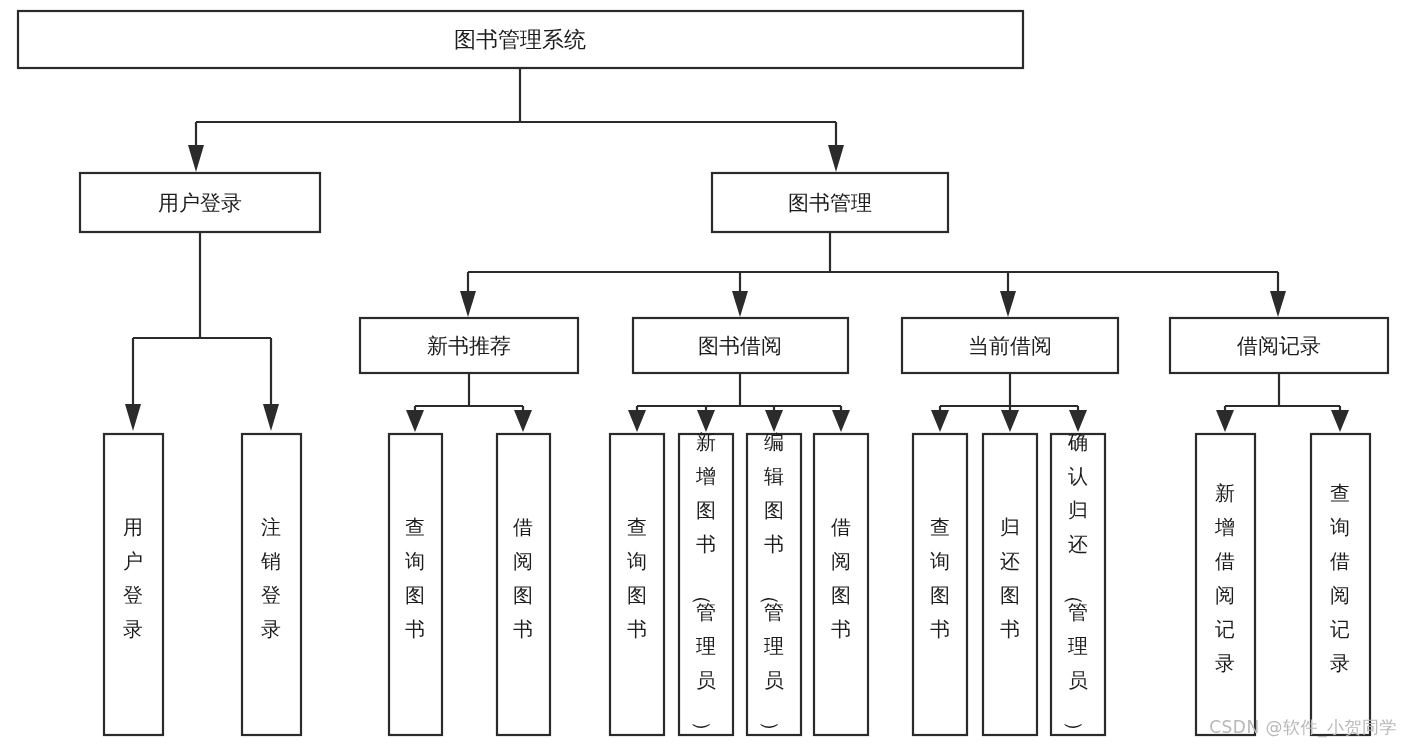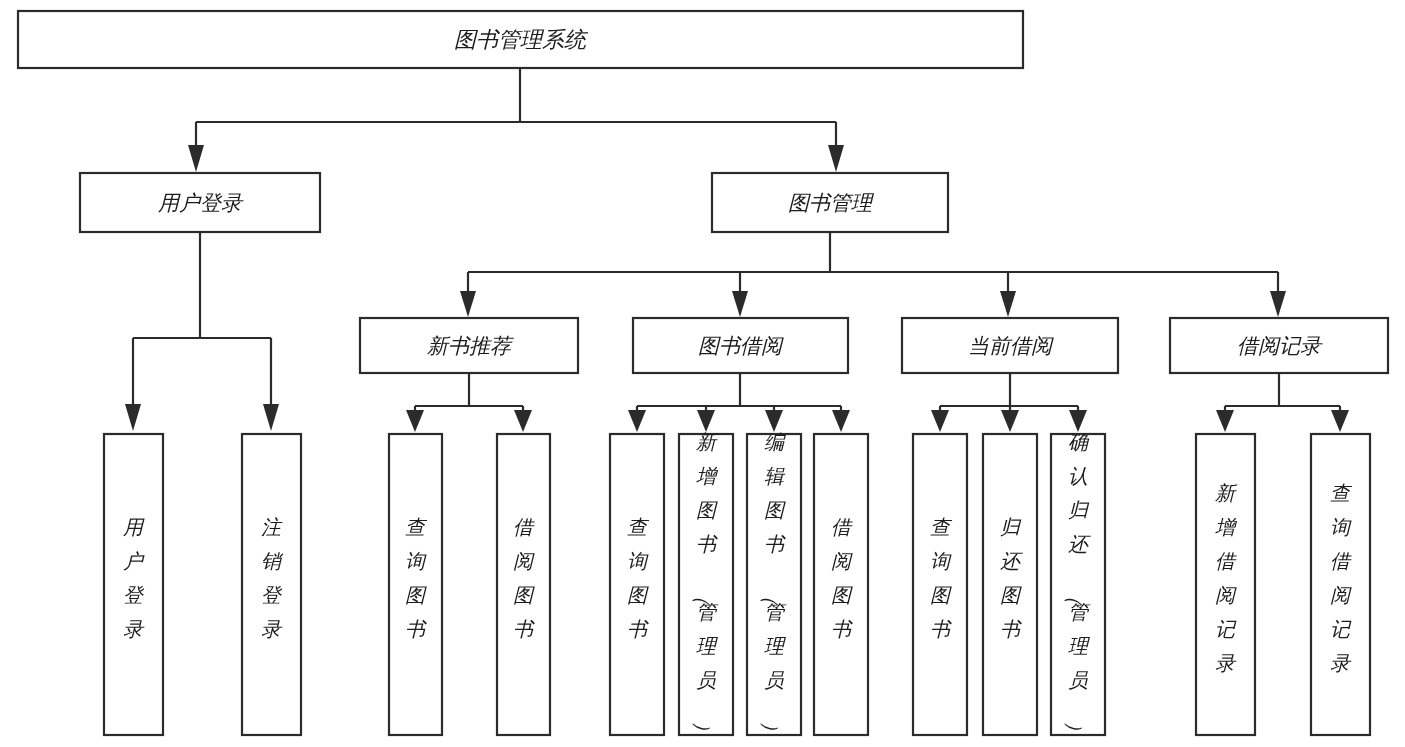--- a/index.html
+++ b/index.html
@@ -10,21 +10,20 @@
   }
   body {
     font-family: "DejaVu Sans", "Liberation Sans", sans-serif;
   }
   #diagram-root {
     position: relative;
     width: 1405px;
     height: 747px;
     background: #ffffff;
     overflow: hidden;
-    font-style: italic;
   }
   svg#flow-svg {
     position: absolute;
     left: 0;
     top: 0;
     width: 1405px;
     height: 747px;
     display: block;
   }
   .node-box {
@@ -246,13 +245,14 @@
       <text class="vert-label" x="1225" y="585"><tspan x="1225" y="500">新</tspan><tspan x="1225" y="534">增</tspan><tspan x="1225" y="568">借</tspan><tspan x="1225" y="602">阅</tspan><tspan x="1225" y="636">记</tspan><tspan x="1225" y="670">录</tspan></text>
     </g>
 
     <g>
       <rect class="node-box" x="1311" y="434" width="59" height="301"></rect>
       <text class="vert-label" x="1340" y="585"><tspan x="1340" y="500">查</tspan><tspan x="1340" y="534">询</tspan><tspan x="1340" y="568">借</tspan><tspan x="1340" y="602">阅</tspan><tspan x="1340" y="636">记</tspan><tspan x="1340" y="670">录</tspan></text>
     </g>
 
   </svg>
 
+  <div class="watermark">CSDN @软件_小贺同学</div>
 </div>
 
 </body></html>

